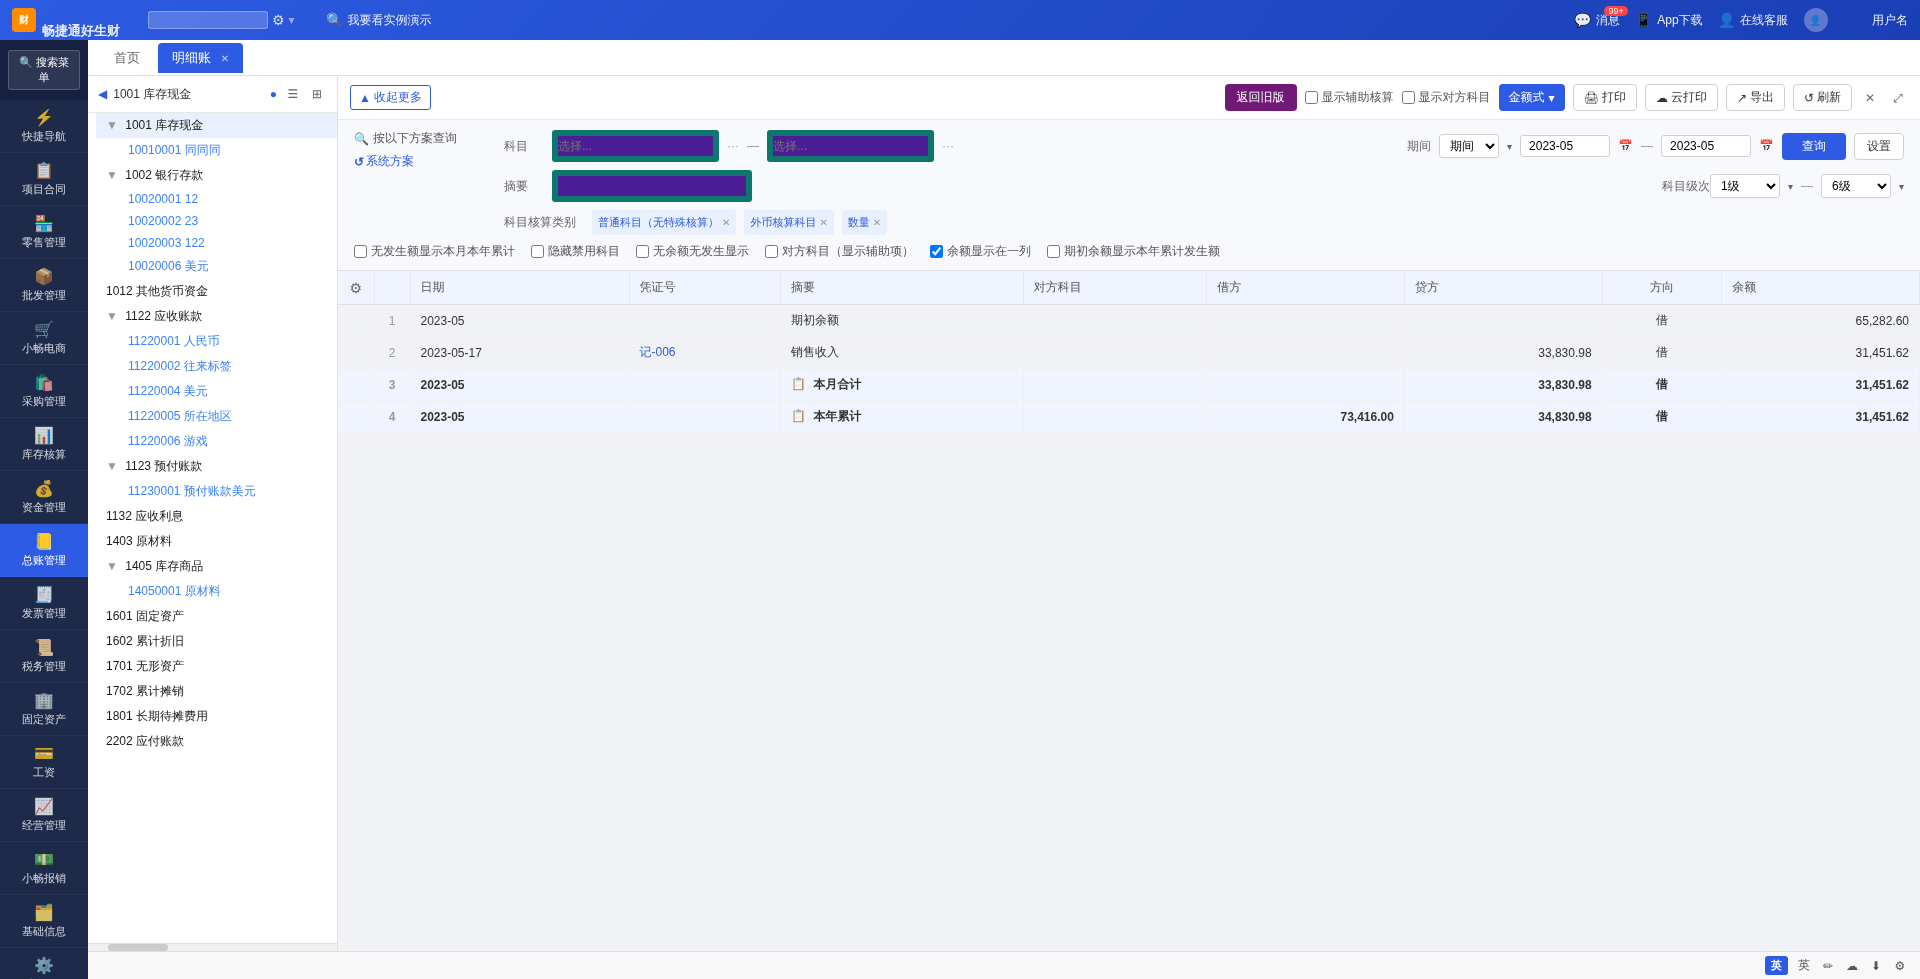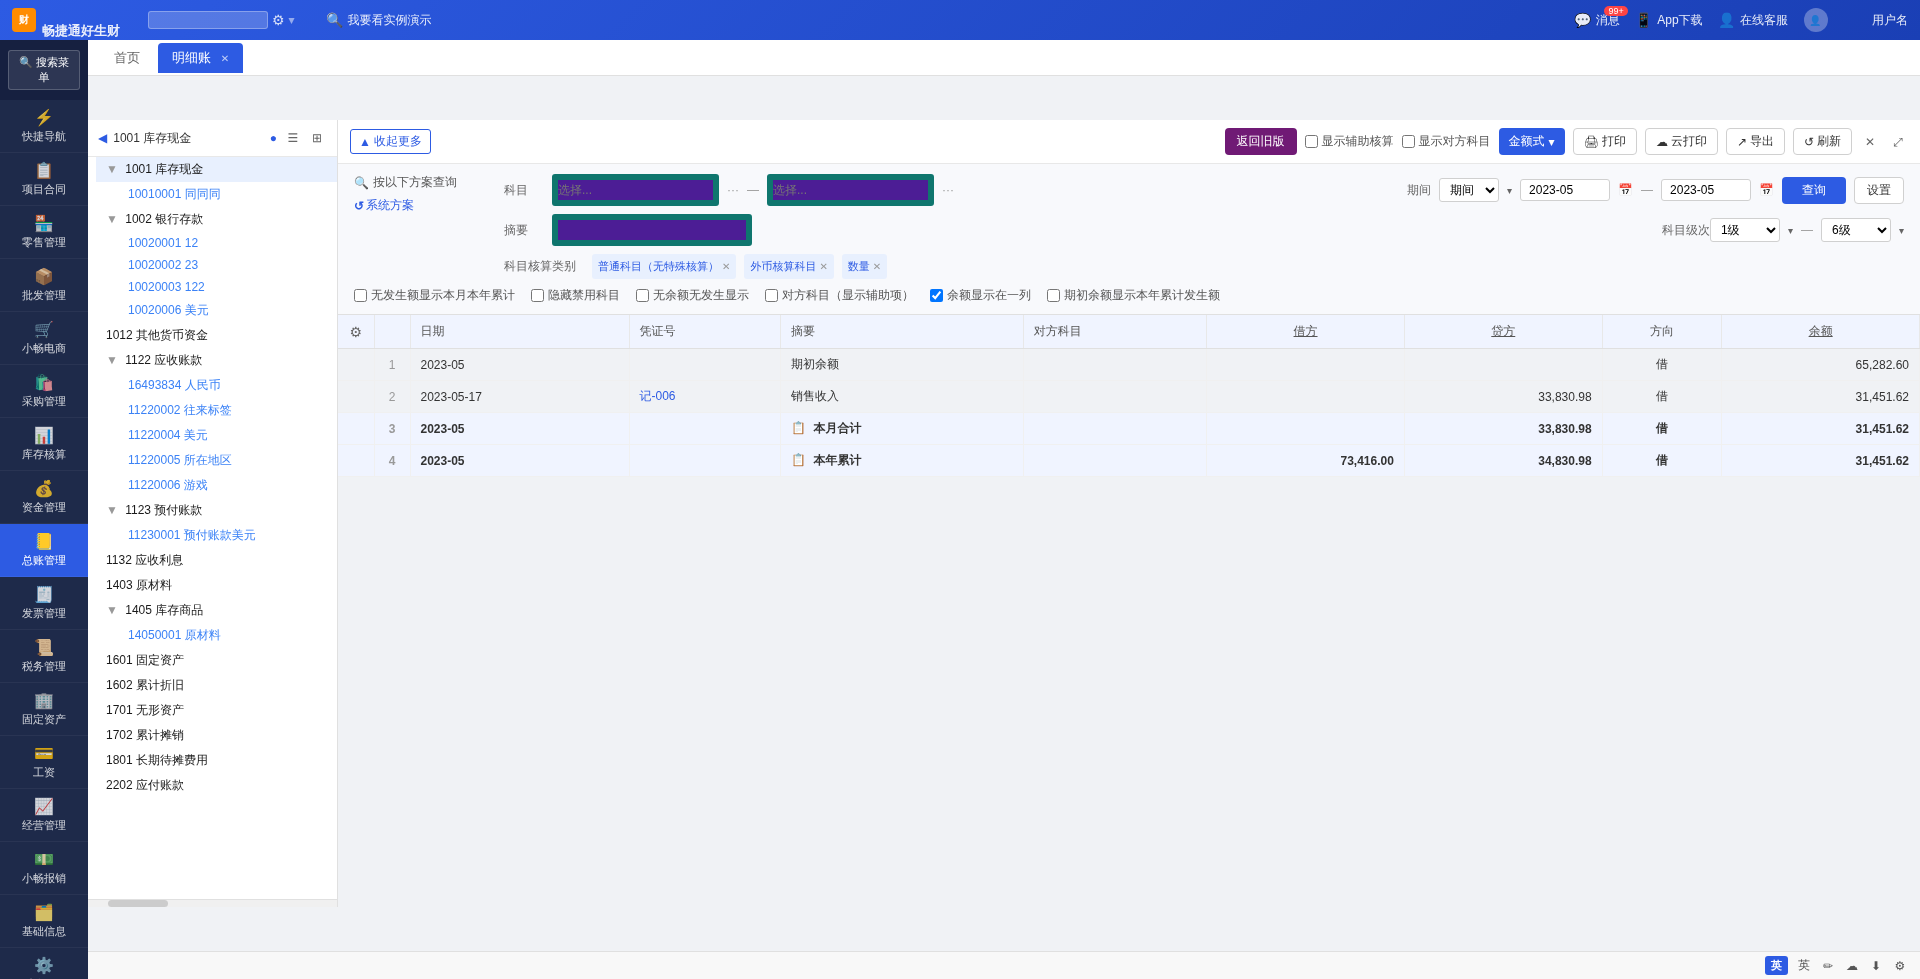--- a/index.html
+++ b/index.html
@@ -131,21 +131,20 @@
     .sidebar-item.active { background: #2d5be3; color: white; }
     .sidebar-item-icon { font-size: 16px; margin-bottom: 2px; }
 
     
     .content-area {
       flex: 1;
       display: flex;
       flex-direction: column;
       background: #f0f2f5;
       overflow: hidden;
-      gap: 44px;
     }
 
     
     .tab-bar {
       background: white;
       display: flex;
       align-items: center;
       padding: 0 12px;
       height: 36px;
       border-bottom: 1px solid #e0e0e0;
@@ -391,21 +390,21 @@
     thead th {
       padding: 8px 10px;
       text-align: left;
       font-weight: 500;
       color: #555;
       border-bottom: 1px solid #e0e0e0;
       border-right: 1px solid #e8e8e8;
       white-space: nowrap;
     }
     thead th.center { text-align: center; }
-    thead th.right { text-align: center; text-decoration: underline; }
+    thead th.right { text-align: left; }
     tbody tr {
       border-bottom: 1px solid #f0f0f0;
     }
     tbody tr.bold-row { font-weight: bold; }
     tbody tr.total-row { background: #f0f4ff; }
     tbody td {
       padding: 7px 10px;
       color: #333;
       border-right: 1px solid #f0f0f0;
       white-space: nowrap;
@@ -678,21 +677,21 @@
 
           <div class="tree-item parent">
             <span>1012 其他货币资金</span>
           </div>
 
           <div class="tree-item parent">
             <span class="tree-toggle">▼</span>
             <span>1122 应收账款</span>
           </div>
           <div class="tree-item child">
-            <span>16493834 人民币</span>
+            <span>11220001 人民币</span>
           </div>
           <div class="tree-item child">
             <span>11220002 往来标签</span>
           </div>
           <div class="tree-item child">
             <span>11220004 美元</span>
           </div>
           <div class="tree-item child">
             <span>11220005 所在地区</span>
           </div>

